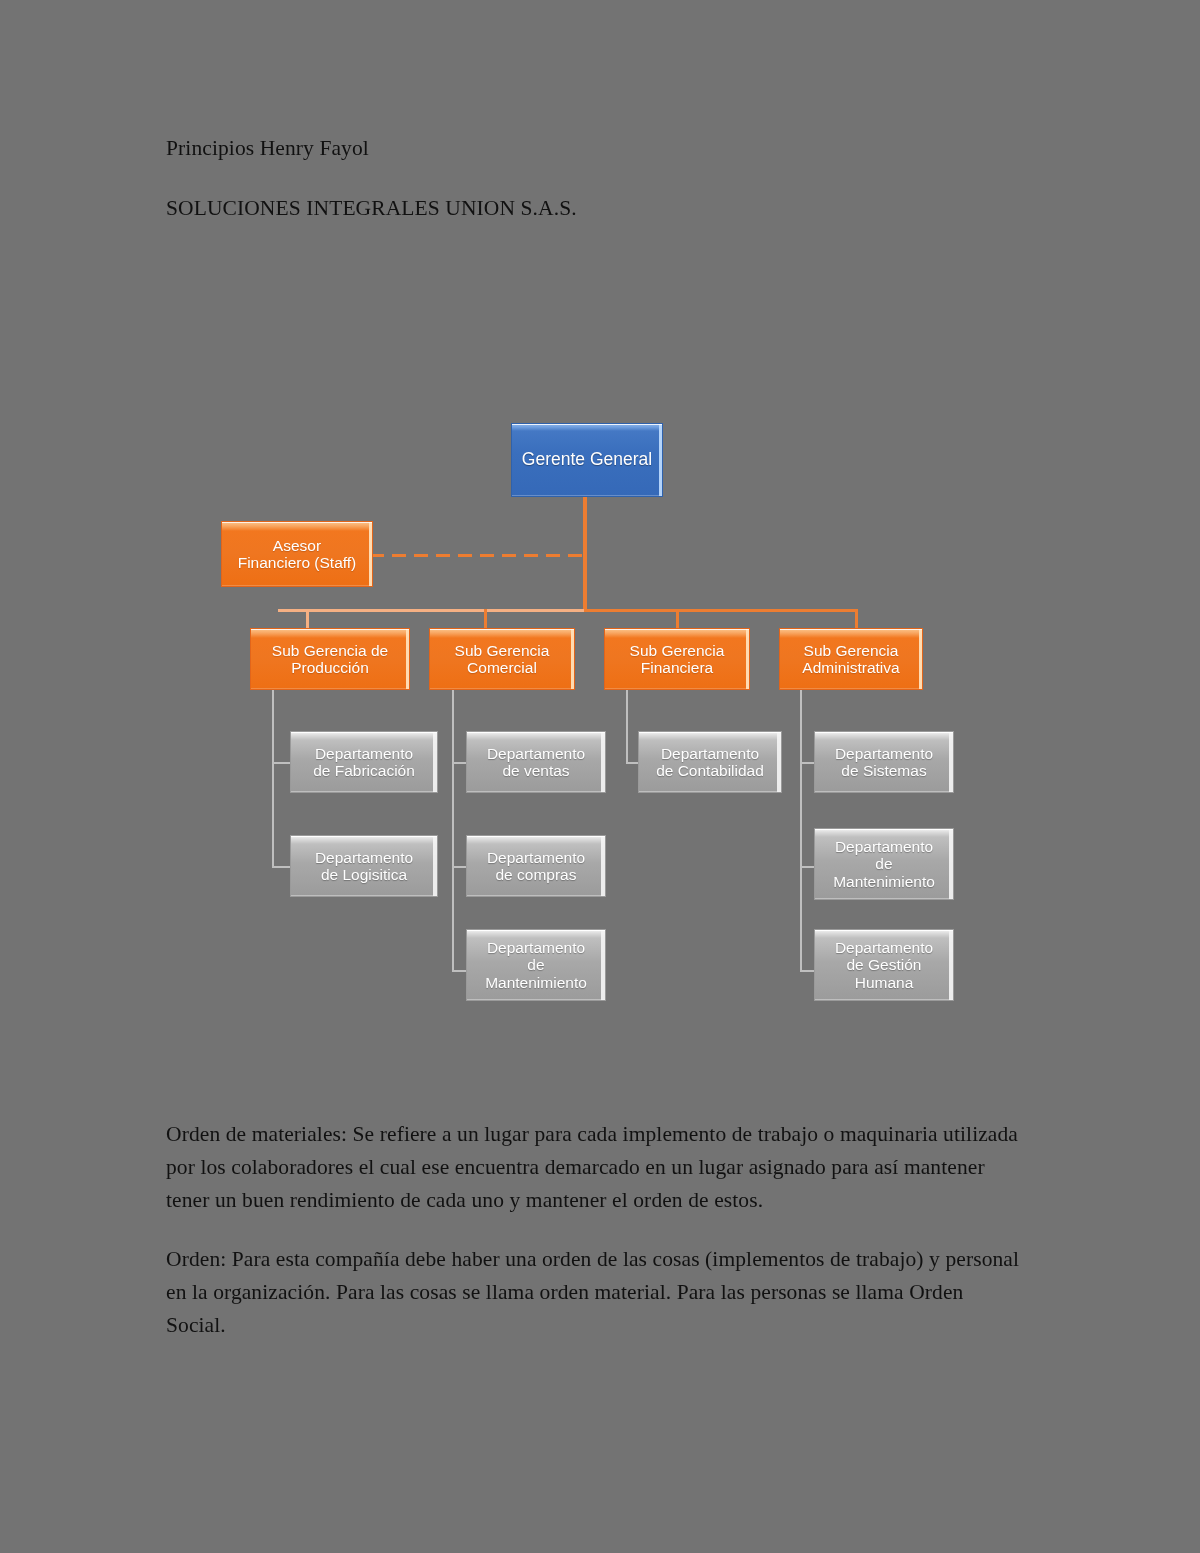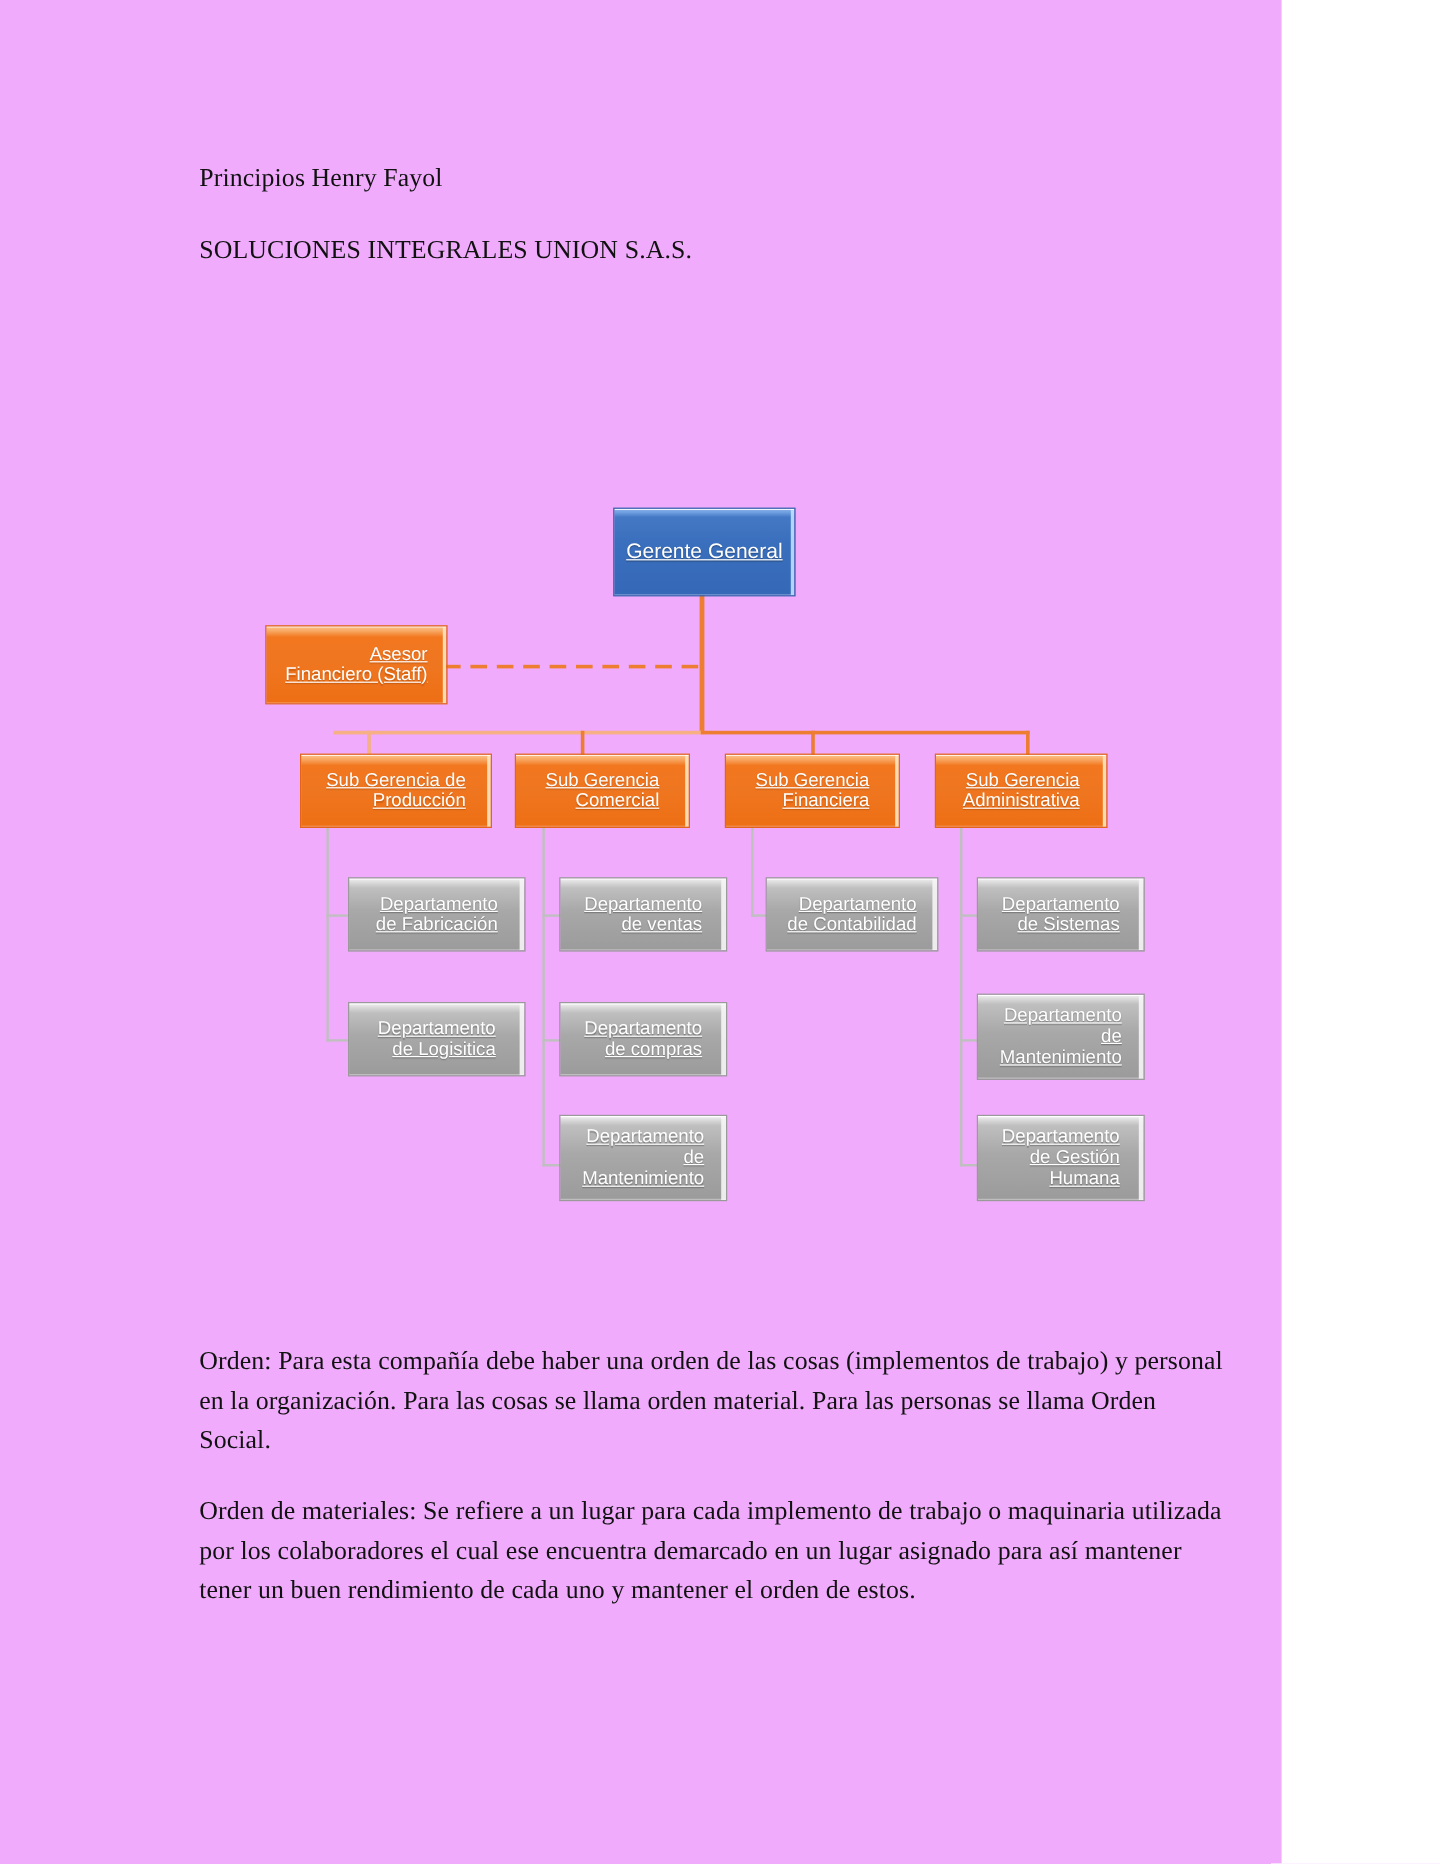--- a/index.html
+++ b/index.html
@@ -3,23 +3,23 @@
 <meta charset="utf-8">
 <title>Principios Henry Fayol</title>
 <style>
   html, body {
     margin: 0;
     padding: 0;
     background: #ffffff;
   }
   .page {
     position: relative;
-    width: 1068px;
+    width: 1200px;
     height: 1553px;
-    background: #f0abfc;
+    background: #737373;
     overflow: hidden;
     font-family: "Liberation Serif", "DejaVu Serif", serif;
     color: #111111;
   }
 
   
   .doc-body {
     position: absolute;
     left: 166px;
     top: 132px;
@@ -53,27 +53,26 @@
     pointer-events: none;
   }
   .chart > * { pointer-events: auto; }
 
   .node {
     position: absolute;
     box-sizing: border-box;
     display: flex;
     align-items: center;
     justify-content: center;
-    text-align: right;
+    text-align: center;
     font-family: "Liberation Sans", "DejaVu Sans", sans-serif;
     color: #ffffff;
     line-height: 1.13;
     white-space: pre-line;
     overflow: hidden;
-    text-decoration: underline;
   }
 
   
   .node.blue {
     background:
       linear-gradient(180deg,
         #8ab3e8 0px, #6f9fe0 3px,
         #4478c4 7px, #3a6fbd 40%,
         #3569b8 100%);
     border: 1px solid #2f62ac;
@@ -209,17 +208,17 @@
     <div class="node gray" style="left:814px; top:828px; width:140px; height:72px;">Departamento
 de
 Mantenimiento</div>
     <div class="node gray" style="left:814px; top:929px; width:140px; height:72px;">Departamento
 de Gestión
 Humana</div>
 
   </div>
 
   <div class="lower-body">
+    <p class="para">Orden de materiales: Se refiere a un lugar para cada implemento de trabajo o maquinaria utilizada por los colaboradores el cual ese encuentra demarcado en un lugar asignado para así mantener tener un buen rendimiento de cada uno y mantener el orden de estos.</p>
     <p class="para">Orden: Para esta compañía debe haber una orden de las cosas (implementos de trabajo) y personal en la organización. Para las cosas se llama orden material. Para las personas se llama Orden Social.</p>
-    <p class="para">Orden de materiales: Se refiere a un lugar para cada implemento de trabajo o maquinaria utilizada por los colaboradores el cual ese encuentra demarcado en un lugar asignado para así mantener tener un buen rendimiento de cada uno y mantener el orden de estos.</p>
   </div>
 
 </div>
 
 </body></html>

